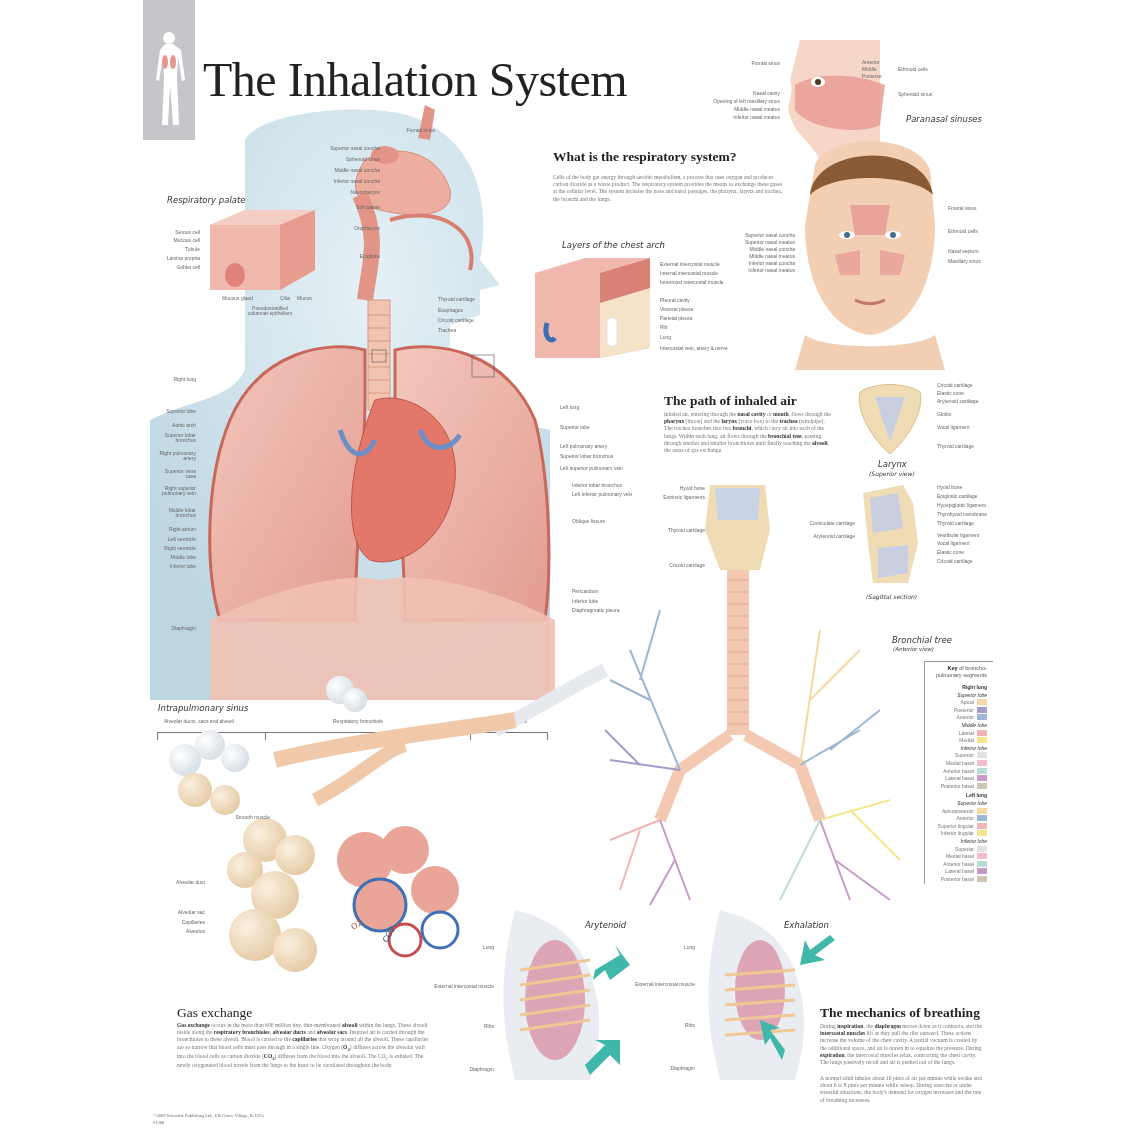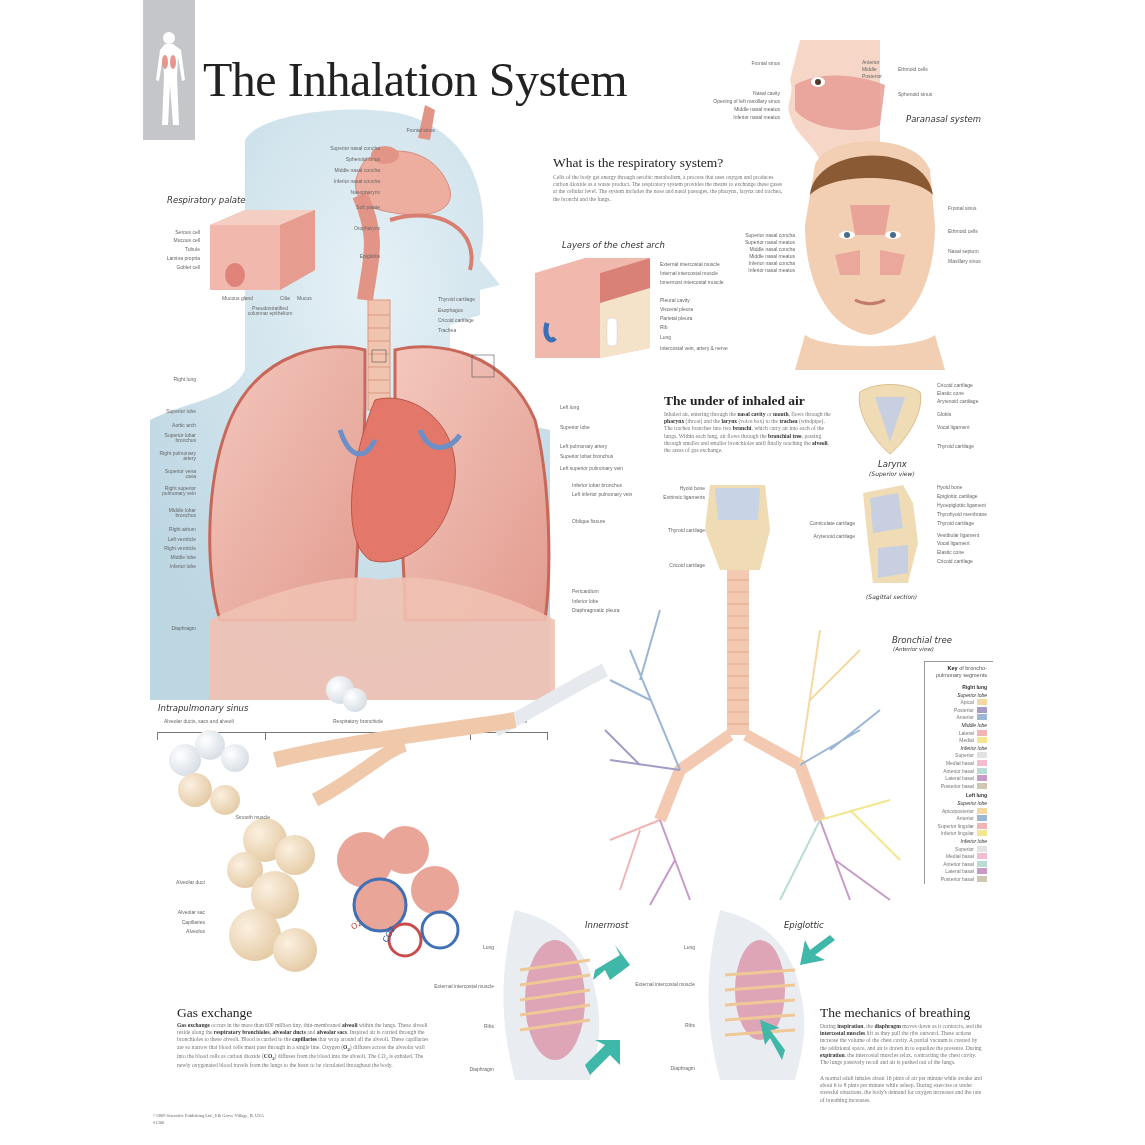--- a/index.html
+++ b/index.html
@@ -86,23 +86,23 @@
 <div class="lbl r" style="left:730px; top:61px; width:50px;">Frontal sinus</div>
 <div class="lbl r" style="left:730px; top:91px; width:50px;">Nasal cavity</div>
 <div class="lbl r" style="left:700px; top:99px; width:80px;">Opening of left maxillary sinus</div>
 <div class="lbl r" style="left:720px; top:107px; width:60px;">Middle nasal meatus</div>
 <div class="lbl r" style="left:720px; top:115px; width:60px;">Inferior nasal meatus</div>
 <div class="lbl" style="left:862px; top:60px;">Anterior</div>
 <div class="lbl" style="left:862px; top:67px;">Middle</div>
 <div class="lbl" style="left:862px; top:74px;">Posterior</div>
 <div class="lbl" style="left:898px; top:67px;">Ethmoid cells</div>
 <div class="lbl" style="left:898px; top:92px;">Sphenoid sinus</div>
-<div class="italic-cap" style="left:906px; top:114px;">Paranasal system</div>
-
-<h2 class="serif-title abs" style="left:553px; top:155px; font-size:13.5px; font-weight:normal;">What is the respiratory system?</h2>
+<div class="italic-cap" style="left:906px; top:114px;">Paranasal sinuses</div>
+
+<h2 class="serif-title abs" style="left:553px; top:149px; font-size:13.5px; font-weight:bold;">What is the respiratory system?</h2>
 <p class="body-text" style="left:553px; top:174px; width:232px;">Cells of the body get energy through aerobic metabolism, a process that uses oxygen and produces carbon dioxide as a waste product. The respiratory system provides the means to exchange these gases at the cellular level. The system includes the nose and nasal passages, the pharynx, larynx and trachea, the bronchi and the lungs.</p>
 
 <svg class="abs" style="left:795px; top:135px;" width="150" height="235" viewBox="0 0 150 235">
   <path d="M20 30 C30 0, 120 -5, 135 35 L140 90 C140 150, 115 195, 75 200 C35 195, 10 150, 10 90 Z" fill="#f2cfb2"></path>
   <path d="M15 60 C20 10, 130 5, 138 60 C120 40, 40 35, 15 60 Z" fill="#8a5a34"></path>
   <path d="M10 200 C30 215, 120 215, 140 200 L150 235 L0 235 Z" fill="#f2cfb2"></path>
   <path d="M55 70 L95 70 L90 100 L60 100 Z" fill="#e79c95" opacity="0.85"></path>
   <path d="M40 120 L65 115 L65 140 L45 140 Z" fill="#e79c95" opacity="0.8"></path>
   <path d="M85 115 L110 120 L105 140 L85 140 Z" fill="#e79c95" opacity="0.8"></path>
   <ellipse cx="52" cy="100" rx="8" ry="4" fill="#fff"></ellipse>
@@ -191,21 +191,21 @@
 <div class="lbl" style="left:560px; top:444px;">Left pulmonary artery</div>
 <div class="lbl" style="left:560px; top:454px;">Superior lobar bronchus</div>
 <div class="lbl" style="left:560px; top:466px;">Left superior pulmonary vein</div>
 <div class="lbl" style="left:572px; top:483px;">Inferior lobar bronchus</div>
 <div class="lbl" style="left:572px; top:492px;">Left inferior pulmonary vein</div>
 <div class="lbl" style="left:572px; top:519px;">Oblique fissure</div>
 <div class="lbl" style="left:572px; top:589px;">Pericardium</div>
 <div class="lbl" style="left:572px; top:599px;">Inferior lobe</div>
 <div class="lbl" style="left:572px; top:608px;">Diaphragmatic pleura</div>
 
-<h2 class="serif-title abs" style="left:664px; top:393px; font-size:13.5px; font-weight:bold;">The under of inhaled air</h2>
+<h2 class="serif-title abs" style="left:664px; top:393px; font-size:13.5px; font-weight:bold;">The path of inhaled air</h2>
 <p class="body-text" style="left:664px; top:411px; width:168px;">Inhaled air, entering through the <b>nasal cavity</b> or <b>mouth</b>, flows through the <b>pharynx</b> (throat) and the <b>larynx</b> (voice box) to the <b>trachea</b> (windpipe). The trachea branches into two <b>bronchi</b>, which carry air into each of the lungs. Within each lung, air flows through the <b>bronchial tree</b>, passing through smaller and smaller bronchioles until finally reaching the <b>alveoli</b>, the areas of gas exchange.</p>
 
 <svg class="abs" style="left:850px; top:382px;" width="80" height="75" viewBox="0 0 80 75">
   <path d="M10 10 C25 0, 55 0, 70 10 C75 30, 55 60, 40 72 C25 60, 5 30, 10 10 Z" fill="#f0dcb4" stroke="#d9be8a" stroke-width="1"></path>
   <path d="M25 15 L40 60 L55 15 Z" fill="#c8cfe0"></path>
 </svg>
 <div class="lbl" style="left:937px; top:383px;">Cricoid cartilage</div>
 <div class="lbl" style="left:937px; top:391px;">Elastic cone</div>
 <div class="lbl" style="left:937px; top:399px;">Arytenoid cartilage</div>
 <div class="lbl" style="left:937px; top:412px;">Glottis</div>
@@ -437,46 +437,46 @@
   <g stroke="#f0c896" stroke-width="3">
       <line x1="25" y1="60" x2="95" y2="50"></line>
       <line x1="25" y1="75" x2="95" y2="65"></line>
       <line x1="25" y1="90" x2="95" y2="80"></line>
       <line x1="25" y1="105" x2="95" y2="95"></line>
       <line x1="25" y1="120" x2="95" y2="110"></line>
     </g>
   <path d="M100 60 L125 45 L120 35 L135 55 L115 70 L110 60 L98 70 Z" fill="#3fb7a9"></path>
   <path d="M90 155 L110 135 L100 130 L125 130 L125 155 L115 145 L95 165 Z" fill="#3fb7a9"></path>
 </svg>
-<div class="italic-cap" style="left:585px; top:920px;">Innermost</div>
+<div class="italic-cap" style="left:585px; top:920px;">Arytenoid</div>
 <div class="lbl r" style="left:460px; top:945px; width:34px;">Lung</div>
 <div class="lbl r" style="left:410px; top:984px; width:84px;">External intercostal muscle</div>
 <div class="lbl r" style="left:460px; top:1024px; width:34px;">Ribs</div>
 <div class="lbl r" style="left:450px; top:1067px; width:44px;">Diaphragm</div>
 
 <svg class="abs" style="left:700px; top:910px;" width="140" height="170" viewBox="0 0 140 170">
   <path d="M20 0 C60 10, 90 30, 100 80 C110 120, 100 150, 95 170 L20 170 C10 130, 0 80, 20 0 Z" fill="#e9edf1"></path>
   <ellipse cx="60" cy="80" rx="25" ry="50" fill="#d992a8" opacity="0.8"></ellipse>
   <g stroke="#f0c896" stroke-width="3">
       <line x1="25" y1="65" x2="95" y2="60"></line>
       <line x1="25" y1="80" x2="95" y2="75"></line>
       <line x1="25" y1="95" x2="95" y2="90"></line>
       <line x1="25" y1="110" x2="95" y2="105"></line>
       <line x1="25" y1="125" x2="95" y2="120"></line>
     </g>
   <path d="M135 30 L115 45 L125 50 L100 55 L105 30 L110 40 L130 25 Z" fill="#3fb7a9"></path>
   <path d="M85 140 L70 120 L80 118 L60 110 L65 135 L70 128 L82 150 Z" fill="#3fb7a9"></path>
 </svg>
-<div class="italic-cap" style="left:784px; top:920px;">Epiglottic</div>
+<div class="italic-cap" style="left:784px; top:920px;">Exhalation</div>
 <div class="lbl r" style="left:660px; top:945px; width:35px;">Lung</div>
 <div class="lbl r" style="left:610px; top:982px; width:85px;">External intercostal muscle</div>
 <div class="lbl r" style="left:660px; top:1023px; width:35px;">Ribs</div>
 <div class="lbl r" style="left:650px; top:1066px; width:45px;">Diaphragm</div>
 
 <h2 class="serif-title abs" style="left:177px; top:1005px; font-size:13.5px; font-weight:normal;">Gas exchange</h2>
 <p class="body-text" style="left:177px; top:1022px; width:255px;"><b>Gas exchange</b> occurs in the more than 600 million tiny, thin-membraned <b>alveoli</b> within the lungs. These alveoli reside along the <b>respiratory bronchioles</b>, <b>alveolar ducts</b> and <b>alveolar sacs</b>. Inspired air is carried through the bronchioles to these alveoli. Blood is carried to the <b>capillaries</b> that wrap around all the alveoli. These capillaries are so narrow that blood cells must pass through in a single line. Oxygen (<b>O<sub>2</sub></b>) diffuses across the alveolar wall into the blood cells as carbon dioxide (<b>CO<sub>2</sub></b>) diffuses from the blood into the alveoli. The CO<sub>2</sub> is exhaled. The newly oxygenated blood travels from the lungs to the heart to be circulated throughout the body.</p>
 
-<h2 class="serif-title abs" style="left:820px; top:1005px; font-size:13.5px; font-weight:normal;text-align:center;">The mechanics of breathing</h2>
+<h2 class="serif-title abs" style="left:820px; top:1005px; font-size:13.5px; font-weight:bold;text-align:center;">The mechanics of breathing</h2>
 <p class="body-text" style="left:820px; top:1023px; width:165px;">During <b>inspiration</b>, the <b>diaphragm</b> moves down as it contracts, and the <b>intercostal muscles</b> lift as they pull the ribs outward. These actions increase the volume of the chest cavity. A partial vacuum is created by the additional space, and air is drawn in to equalize the pressure. During <b>expiration</b>, the intercostal muscles relax, contracting the chest cavity. The lungs passively recoil and air is pushed out of the lungs.</p>
 <p class="body-text" style="left:820px; top:1075px; width:165px;">A normal adult inhales about 16 pints of air per minute while awake and about 6 to 8 pints per minute while asleep. During exercise or under stressful situations, the body's demand for oxygen increases and the rate of breathing increases.</p>
 
 <div class="lbl" style="left:153px; top:1114px; font-family:'Liberation Serif', serif; font-size:4.5px;">©2009 Scientific Publishing Ltd., Elk Grove Village, IL USA</div>
 <div class="lbl" style="left:153px; top:1121px; font-family:'Liberation Serif', serif; font-size:4.5px;">#1300</div>
 
 </body></html>

